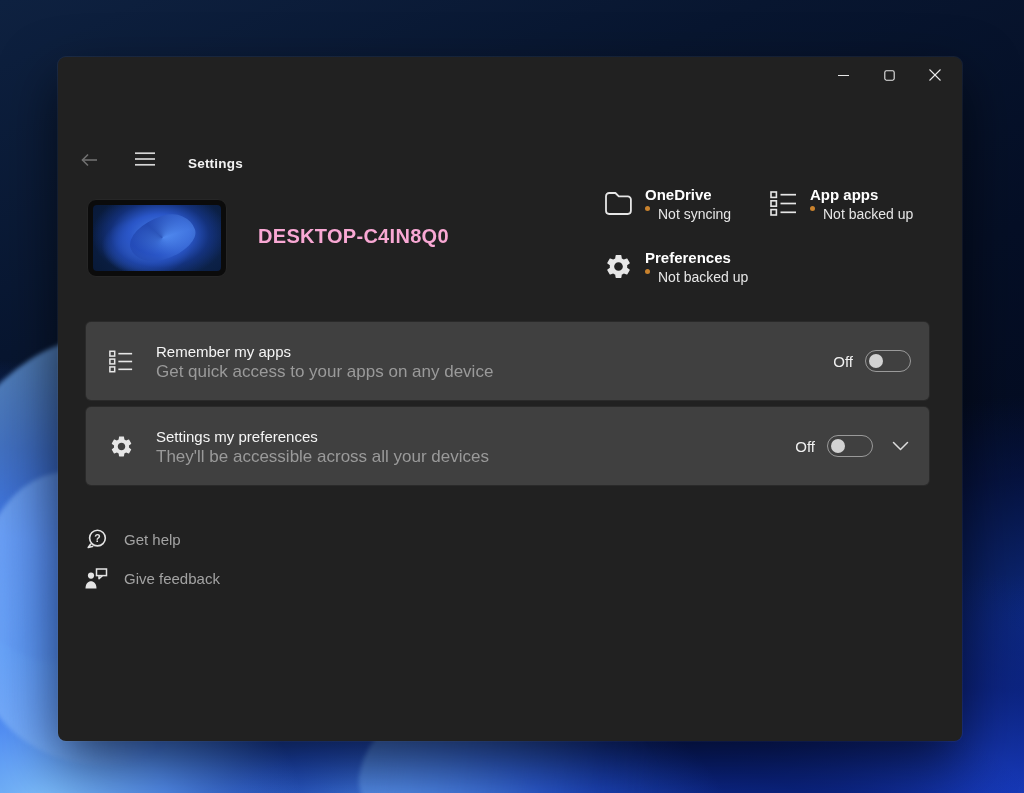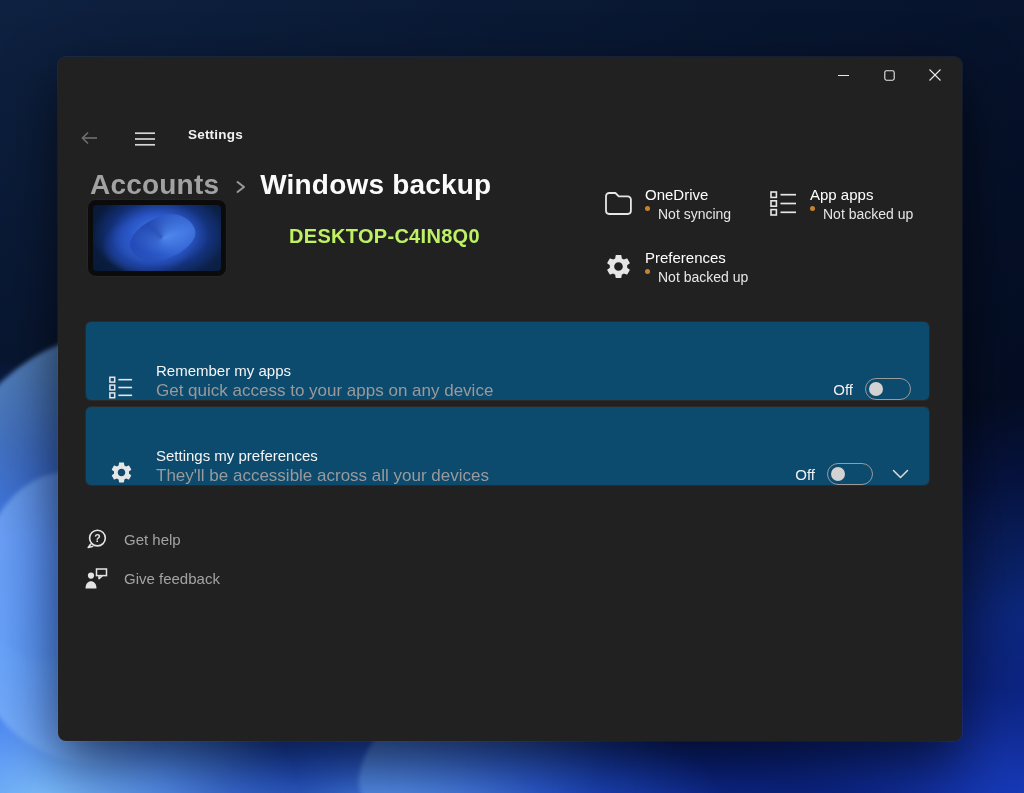--- a/index.html
+++ b/index.html
@@ -39,21 +39,21 @@
     background:#212121; border-radius:8px;
     box-shadow: 0 22px 55px rgba(0,0,0,0.6), 0 0 0 1px rgba(255,255,255,0.07);
   }
 
   
   .caption-controls { position:absolute; top:2px; right:4px; display:flex; height:34px; }
   .caption-btn { width:46px; height:32px; display:flex; align-items:center; justify-content:center; cursor:default; }
   .caption-btn svg { display:block; }
 
   
-  .nav-row { position:absolute; left:20px; top:70px; display:flex; align-items:flex-start; }
+  .nav-row { position:absolute; left:20px; top:90px; display:flex; align-items:flex-end; }
   .back-btn { width:22px; height:22px; display:flex; align-items:center; justify-content:center; color:#6f6f6f; font-size:19px; }
   .hamburger { margin-left:26px; width:38px; height:24px; display:flex; align-items:center; justify-content:center; }
   .app-title { margin-left:24px; color:#f2f2f2; font-size:13.5px; font-weight:600; letter-spacing:.2px; }
 
   
   .breadcrumb { position:absolute; left:32px; top:56px; padding-top:56px; display:flex; align-items:center; }
   .crumb-parent { font-size:28px; font-weight:700; color:#a2a2a2; letter-spacing:.2px; }
   .crumb-sep { margin:4px 14px 0 16px; display:flex; align-items:center; }
   .crumb-current { font-size:28px; font-weight:700; color:#fbfbfb; letter-spacing:.2px; }
 
@@ -69,41 +69,41 @@
       radial-gradient(90px 60px at 52% 45%, #4c85ea 0%, #2a56c8 34%, rgba(25,60,160,0.55) 55%, rgba(10,30,80,0) 75%),
       radial-gradient(60px 40px at 42% 62%, #6ea4f2 0%, rgba(50,100,220,0.7) 45%, rgba(20,50,140,0) 75%),
       radial-gradient(120px 80px at 60% 50%, #123065 0%, #0a1d40 60%, #061227 100%);
   }
   .device-screen::after {
     content:""; position:absolute; left:28%; top:18%; width:52%; height:64%;
     border-radius:60% 40% 55% 45%/50% 55% 45% 50%;
     background:conic-gradient(from 210deg, rgba(10,25,70,0.0), rgba(20,50,150,0.55), rgba(90,150,250,0.5), rgba(10,25,70,0.0));
     transform:rotate(-18deg);
   }
-  .device-name { position:absolute; left:202px; top:28px; color:#bef264; font-size:20px; font-weight:700; letter-spacing:.3px; }
+  .device-name { position:absolute; left:171px; top:28px; color:#f9a8d4; font-size:20px; font-weight:700; letter-spacing:.3px; }
 
   
   .status-grid {
     position:absolute; left:545px; top:128px;
     display:grid; grid-template-columns:165px 1fr; grid-row-gap:26px;
   }
   .status-item { display:flex; align-items:flex-start; }
   .status-icon { width:30px; height:30px; margin-top:3px; flex:none; display:flex; align-items:center; justify-content:center; }
   .status-text { margin-left:12px; }
-  .status-label { color:#ffffff; font-size:15px; font-weight:400; line-height:19px; }
+  .status-label { color:#ffffff; font-size:15px; font-weight:700; line-height:19px; }
   .status-sub { display:flex; margin-top:2px; }
   .status-dot { width:5px; height:5px; border-radius:50%; background:#c9822d; margin-right:8px; flex:none; }
   .status-value { color:#e6e6e6; font-size:14px; }
 
   
   .cards { position:absolute; left:28px; top:265px; width:843px; }
   .card {
-    height:78px; background:#0c4a6e; border-radius:5px;
+    height:78px; background:#404040; border-radius:5px;
     box-shadow:0 0 0 1px rgba(255,255,255,0.045);
-    display:flex; align-items:flex-end; padding:0 18px 0 22px; margin-bottom:7px;
+    display:flex; align-items:center; padding:0 18px 0 22px; margin-bottom:7px;
   }
   .card-icon { width:26px; height:26px; flex:none; display:flex; align-items:center; justify-content:center; }
   .card-text { margin-left:22px; flex:1; min-width:0; }
   .card-title { color:#f5f5f5; font-size:15px; line-height:20px; }
   .card-sub { color:#9a9a9a; font-size:17px; line-height:18px; margin-top:1px; }
   .card-right { display:flex; align-items:center; flex:none; }
   .toggle-label { color:#f0f0f0; font-size:15px; margin-right:12px; }
   .toggle {
     width:46px; height:22px; border-radius:12px; border:1px solid #9a9a9a;
     display:flex; align-items:center; padding:0 3px; background:transparent;
@@ -159,29 +159,20 @@
     <div class="hamburger">
       <svg width="20" height="14" viewBox="0 0 20 14">
         <line x1="0" y1="1.2" x2="20" y2="1.2" stroke="#d6d6d6" stroke-width="1.7"></line>
         <line x1="0" y1="7" x2="20" y2="7" stroke="#d6d6d6" stroke-width="1.7"></line>
         <line x1="0" y1="12.8" x2="20" y2="12.8" stroke="#d6d6d6" stroke-width="1.7"></line>
       </svg>
     </div>
     <div class="app-title">Settings</div>
   </div>
 
-  <div class="breadcrumb">
-    <span class="crumb-parent">Accounts</span>
-    <span class="crumb-sep">
-      <svg width="11" height="18" viewBox="0 0 11 18">
-        <polyline points="2.5,4 9,9 2.5,14" fill="none" stroke="#9a9a9a" stroke-width="2" stroke-linecap="round" stroke-linejoin="round"></polyline>
-      </svg>
-    </span>
-    <span class="crumb-current">Windows backup</span>
-  </div>
 
   <div class="device-row">
     <div class="device-thumb">
       <div class="device-screen"></div>
     </div>
     <div class="device-name">DESKTOP-C4IN8Q0</div>
   </div>
 
   <div class="status-grid">
 

